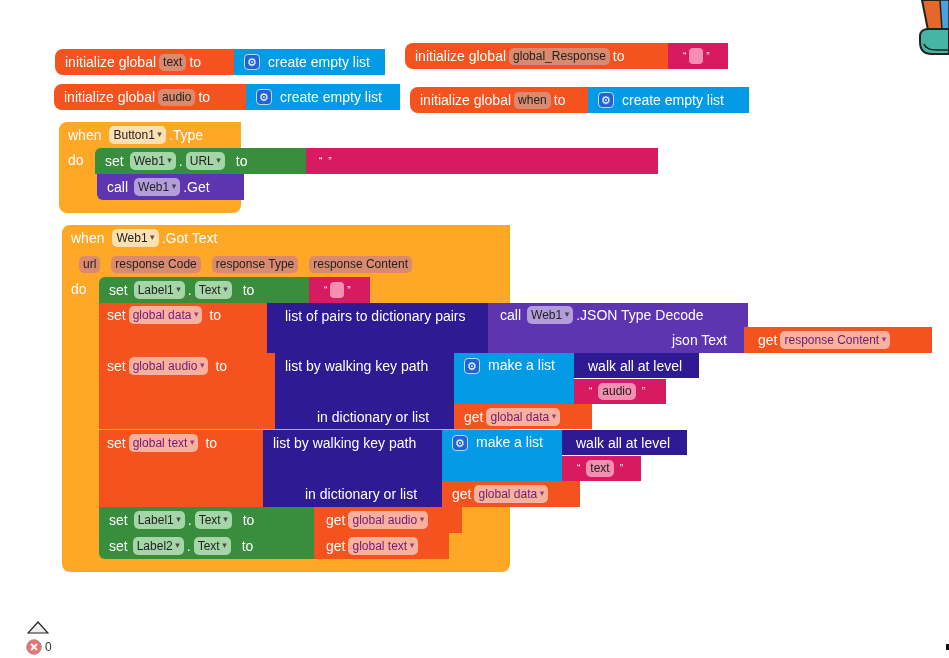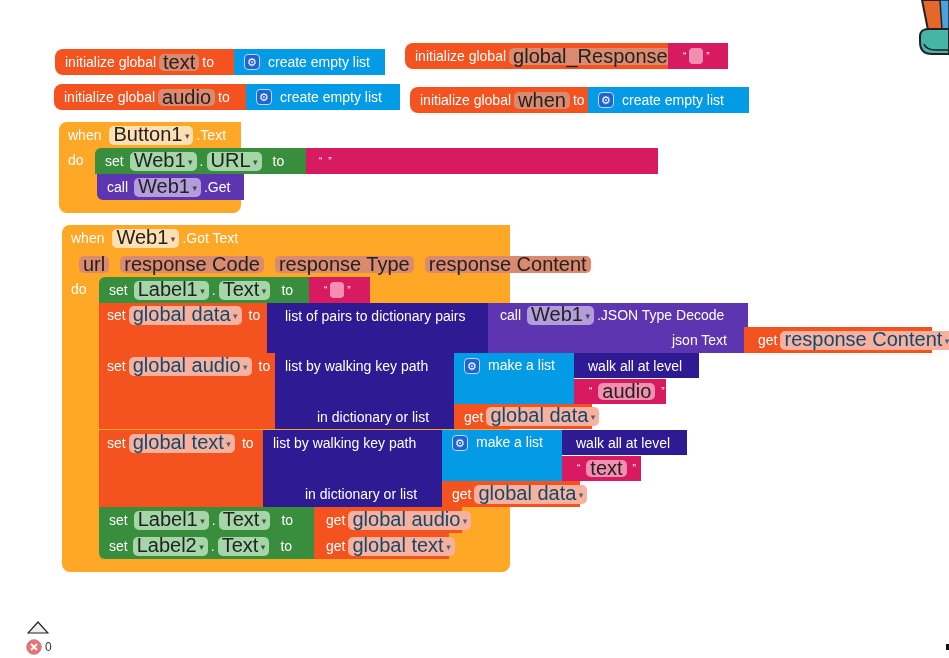--- a/index.html
+++ b/index.html
@@ -1,31 +1,31 @@
 <!DOCTYPE html>
 <html><head>
 <meta charset="utf-8">
 <style>
   * { box-sizing: border-box; margin: 0; padding: 0; }
   html, body { width: 949px; height: 658px; overflow: hidden; background: #ffffff; }
   body { position: relative; font-family: "Liberation Sans", sans-serif; font-size: 14px; color: #fff; }
   .abs { position: absolute; }
   .blk { position: absolute; display: flex; align-items: center; white-space: nowrap; color: #fff; font-size: 14px; }
   .blk span.t { line-height: 1; }
-  .fld { display: inline-block; border-radius: 5px; padding: 1px 4px; line-height: 15px; font-size: 20px; margin: 0 3px; }
+  .fld { display: inline-block; border-radius: 5px; padding: 1px 4px; line-height: 15px; font-size: 12px; margin: 0 3px; }
   .dd::after { content: " \25BE"; font-size: 9px; opacity: .75; vertical-align: 2px; }
   .var { background: #da8a6e; color: #222; }
   .ora { background: #f4521e; }
   .blu { background: #039be5; }
   .mag { background: #d81b60; }
   .gold { background: #ffa726; }
   .grn { background: #388e3c; }
   .pur { background: #5e35b1; }
   .nav { background: #2e1a93; }
-  .f-ora { background: #f9b19f; color: #0c4a6e; }
+  .f-ora { background: #f9b19f; color: #701a75; }
   .f-grn { background: #a5d6a7; color: #222; }
   .f-pur { background: #b39ddb; color: #222; }
   .f-gold { background: #ffe0b2; color: #222; }
   .f-mag { background: #f48fb1; color: #222; }
   .gear { display: inline-flex; width: 16px; height: 16px; background: #1e63d8; border: 1.5px solid #bde; border-radius: 4px; align-items: center; justify-content: center; font-size: 11px; color: #fff; margin-right: 8px; }
   .q { font-size: 10px; margin: 0 3px; }
   .empty-str { display:inline-block; width: 14px; height: 16px; background: #f48fb1; border-radius: 4px; }
 </style>
 </head>
 <body>
@@ -68,21 +68,21 @@
 </div>
 <div class="blk blu" style="left:588px;top:87px;width:161px;height:26px;padding-left:10px;">
   <span class="gear">⚙</span>
   <span class="t">create empty list</span>
 </div>
 
 <div class="abs gold" style="left:59px;top:122px;width:182px;height:91px;border-radius:8px 0 8px 8px;"></div>
 <div class="blk" style="left:68px;top:124px;height:22px;">
   <span class="t">when</span>
   <span class="fld f-gold dd" style="margin-left:8px;">Button1</span>
-  <span class="t">.Text</span>
+  <span class="t">.Type</span>
 </div>
 <span class="abs" style="left:68px;top:152px;">do</span>
 <div class="blk grn" style="left:95px;top:148px;width:213px;height:26px;padding-left:10px;border-radius:6px 0 0 0;">
   <span class="t">set</span>
   <span class="fld f-grn dd" style="margin-left:6px;">Web1</span>
   <span class="t">.</span>
   <span class="fld f-grn dd">URL</span>
   <span class="t" style="margin-left:8px;">to</span>
 </div>
 <div class="blk mag" style="left:306px;top:148px;width:352px;height:26px;padding-left:10px;">

